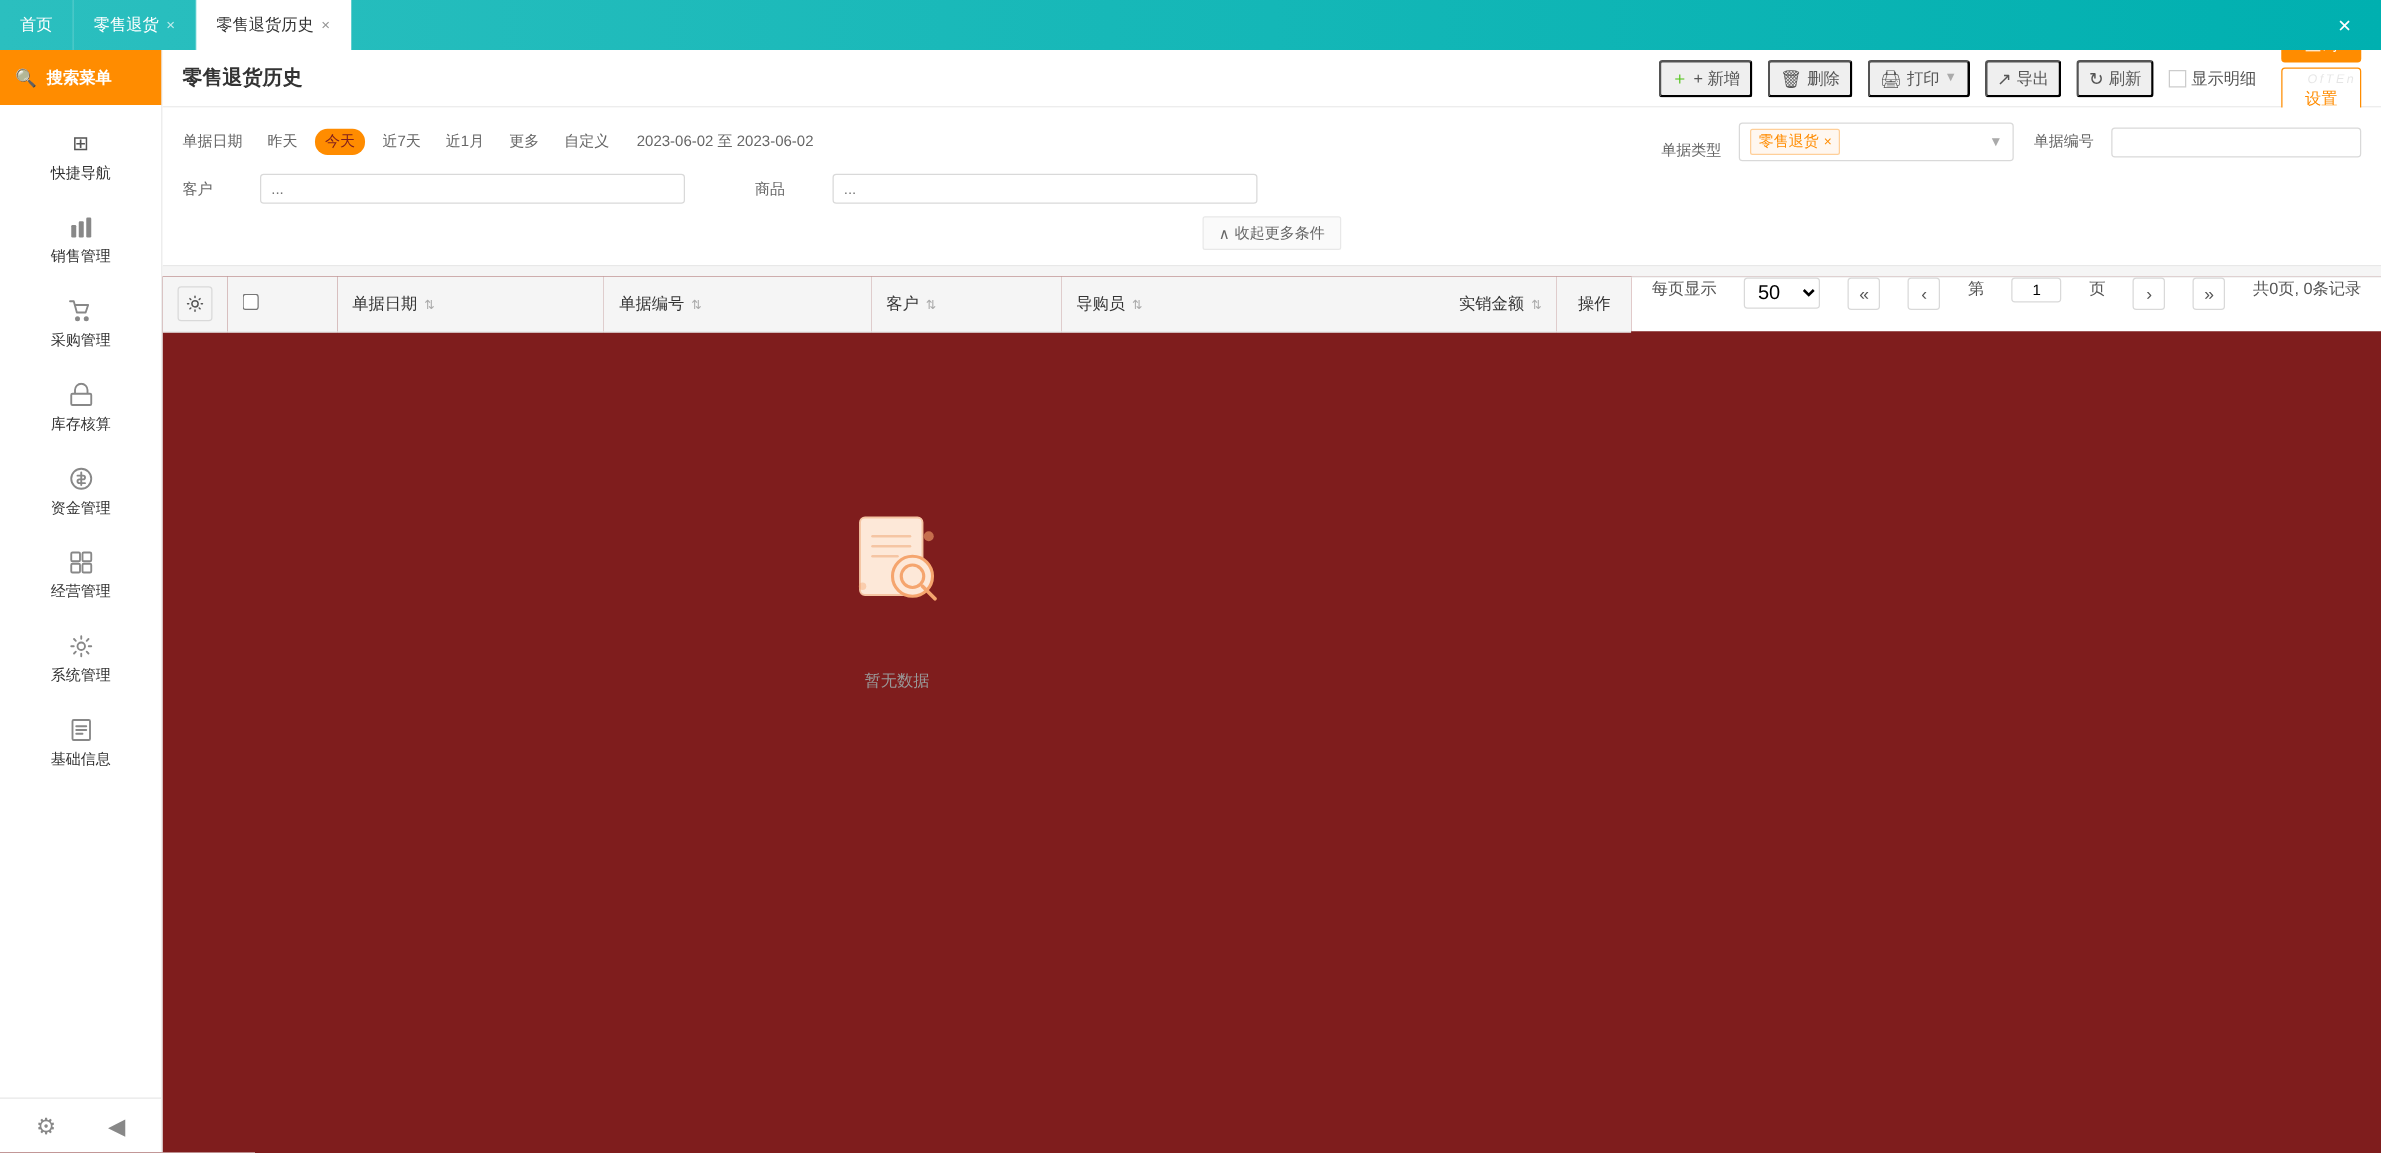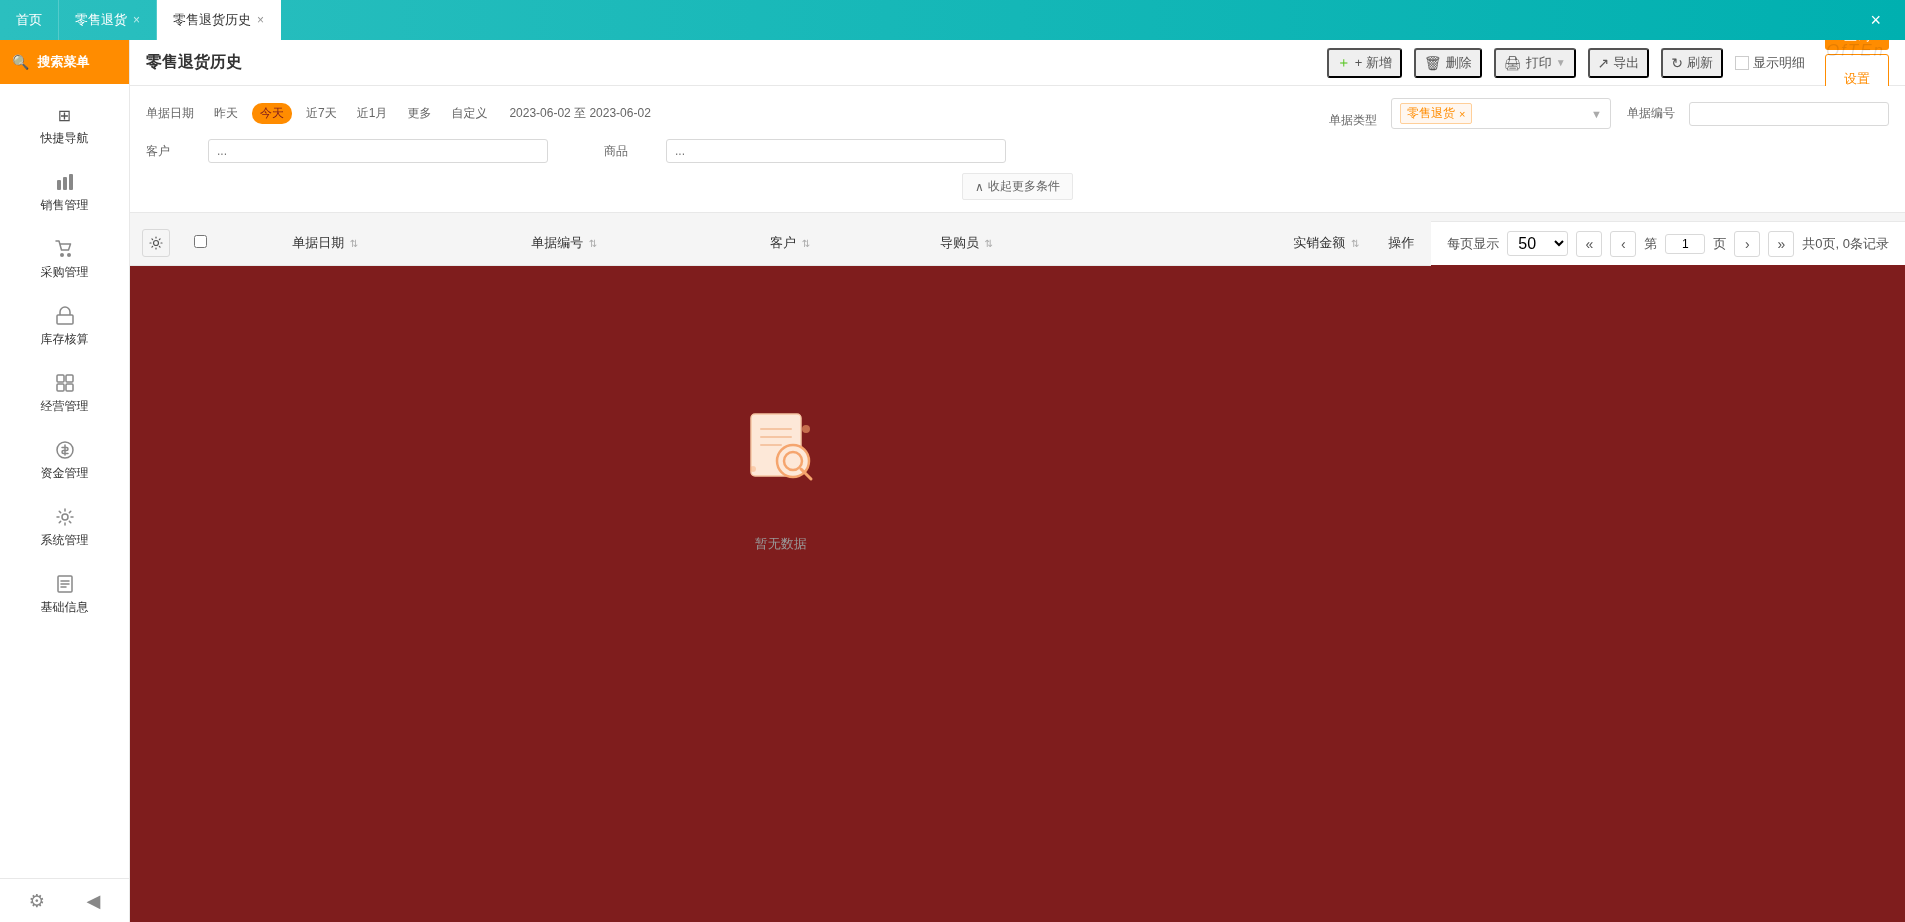--- a/index.html
+++ b/index.html
@@ -356,24 +356,24 @@
     .empty-text {
       font-size: 13px;
       color: #999;
     }
 
     
     .pagination-bar {
       height: 44px;
       background: #fff;
       display: flex;
-      align-items: center;
+      align-items: flex-start;
       justify-content: flex-end;
       padding: 0 16px;
-      gap: 8px;
+      gap: 22px;
       border-top: 1px solid #e8e8e8;
       font-size: 13px;
       color: #555;
       flex-shrink: 0;
     }
     .page-size-select {
       border: 1px solid #d9d9d9;
       border-radius: 3px;
       padding: 2px 6px;
       font-size: 16px;
@@ -398,23 +398,23 @@
       border: 1px solid #d9d9d9;
       border-radius: 3px;
       padding: 2px 4px;
       text-align: center;
       font-size: 12px;
     }
 
     
     .watermark {
       position: fixed;
-      top: 41px;
+      top: 58px;
       right: 20px;
-      font-size: 17px;
+      font-size: 10px;
       color: rgba(0,0,0,0.1);
       pointer-events: none;
       font-style: italic;
       letter-spacing: 2px;
     }
   </style>
 </head>
 <body>
 
 <div class="top-bar">
@@ -469,40 +469,40 @@
         <span>采购管理</span>
       </div>
       <div class="nav-item">
         <span class="nav-icon">
           <svg width="20" height="20" viewBox="0 0 20 20" fill="none">
               <rect x="2" y="9" width="16" height="9" rx="1" stroke="#888" stroke-width="1.5" fill="none"></rect>
               <path d="M5 9V6a5 5 0 0 1 10 0v3" stroke="#888" stroke-width="1.5" fill="none"></path>
             </svg>
         </span>
         <span>库存核算</span>
+      </div>
+      <div class="nav-item">
+        <span class="nav-icon">
+          <svg width="20" height="20" viewBox="0 0 20 20" fill="none">
+              <circle cx="10" cy="10" r="8" stroke="#888" stroke-width="1.5" fill="none"></circle>
+              <path d="M10 5v10M7 7.5h4.5a1.5 1.5 0 0 1 0 3H8.5a1.5 1.5 0 0 0 0 3H13" stroke="#888" stroke-width="1.5" stroke-linecap="round"></path>
+            </svg>
+        </span>
+        <span>资金管理</span>
       </div>
       <div class="nav-item">
         <span class="nav-icon">
           <svg width="20" height="20" viewBox="0 0 20 20" fill="none">
               <rect x="2" y="2" width="7" height="7" rx="1" stroke="#888" stroke-width="1.5" fill="none"></rect>
               <rect x="11" y="2" width="7" height="7" rx="1" stroke="#888" stroke-width="1.5" fill="none"></rect>
               <rect x="2" y="11" width="7" height="7" rx="1" stroke="#888" stroke-width="1.5" fill="none"></rect>
               <rect x="11" y="11" width="7" height="7" rx="1" stroke="#888" stroke-width="1.5" fill="none"></rect>
             </svg>
         </span>
         <span>经营管理</span>
-      </div>
-      <div class="nav-item">
-        <span class="nav-icon">
-          <svg width="20" height="20" viewBox="0 0 20 20" fill="none">
-              <circle cx="10" cy="10" r="8" stroke="#888" stroke-width="1.5" fill="none"></circle>
-              <path d="M10 5v10M7 7.5h4.5a1.5 1.5 0 0 1 0 3H8.5a1.5 1.5 0 0 0 0 3H13" stroke="#888" stroke-width="1.5" stroke-linecap="round"></path>
-            </svg>
-        </span>
-        <span>资金管理</span>
       </div>
       <div class="nav-item">
         <span class="nav-icon">
           <svg width="20" height="20" viewBox="0 0 20 20" fill="none">
               <circle cx="10" cy="10" r="3" stroke="#888" stroke-width="1.5" fill="none"></circle>
               <path d="M10 2v2M10 16v2M2 10h2M16 10h2M4.22 4.22l1.42 1.42M14.36 14.36l1.42 1.42M4.22 15.78l1.42-1.42M14.36 5.64l1.42-1.42" stroke="#888" stroke-width="1.5" stroke-linecap="round"></path>
             </svg>
         </span>
         <span>系统管理</span>
       </div>

